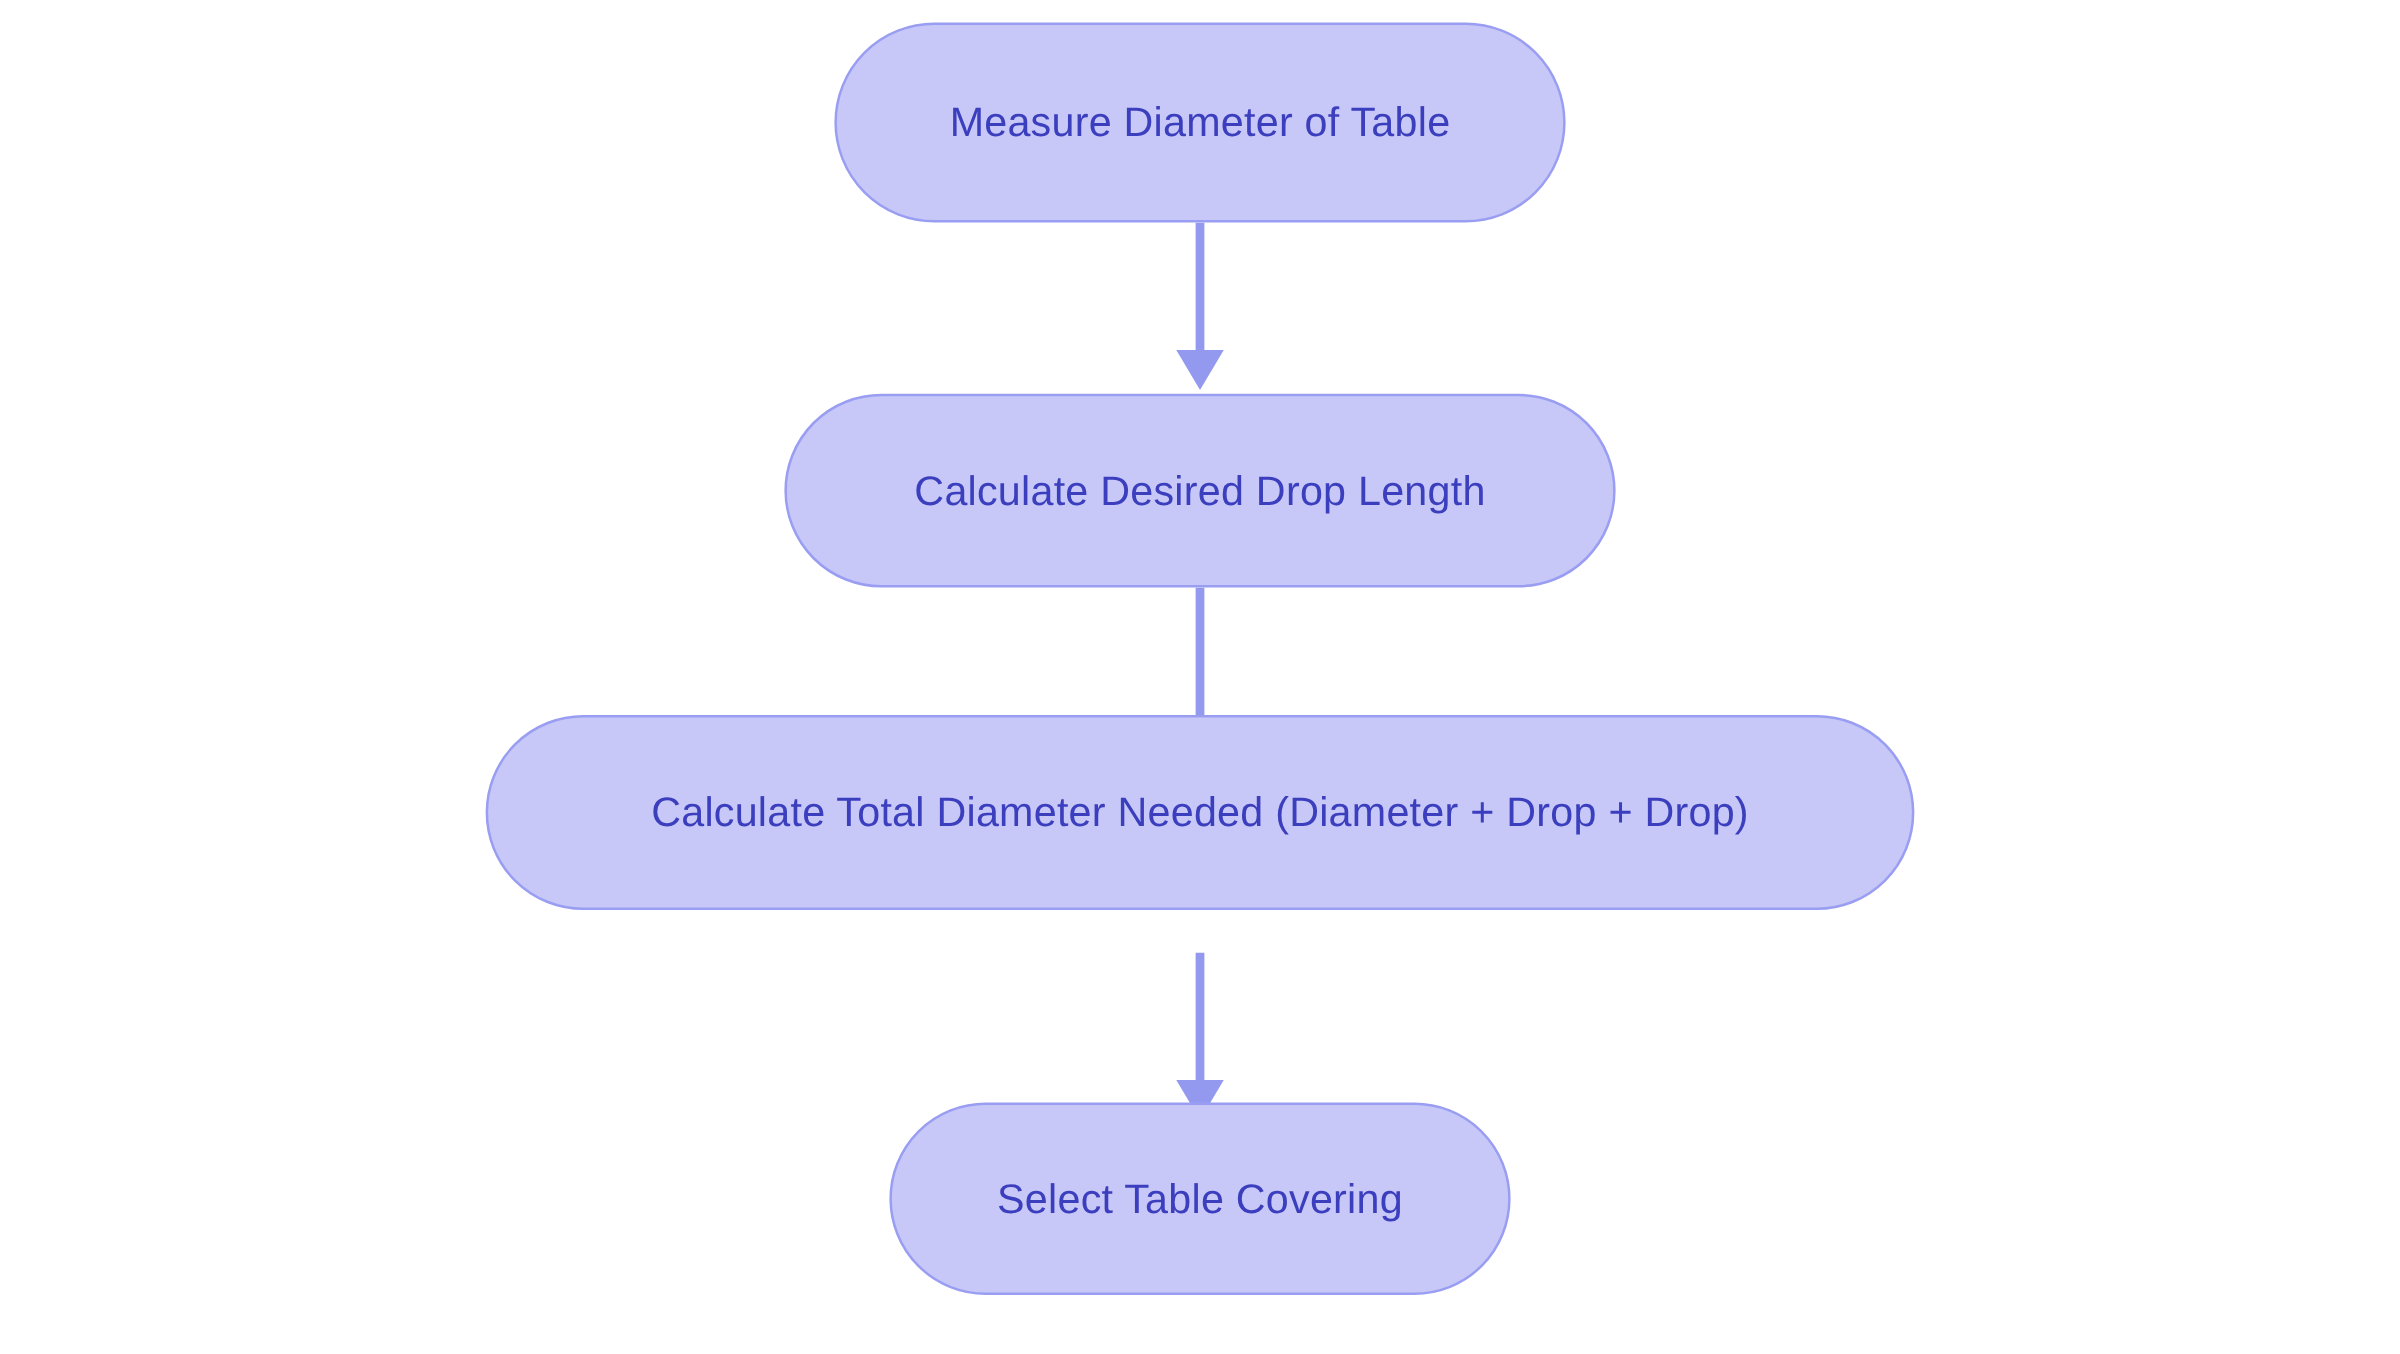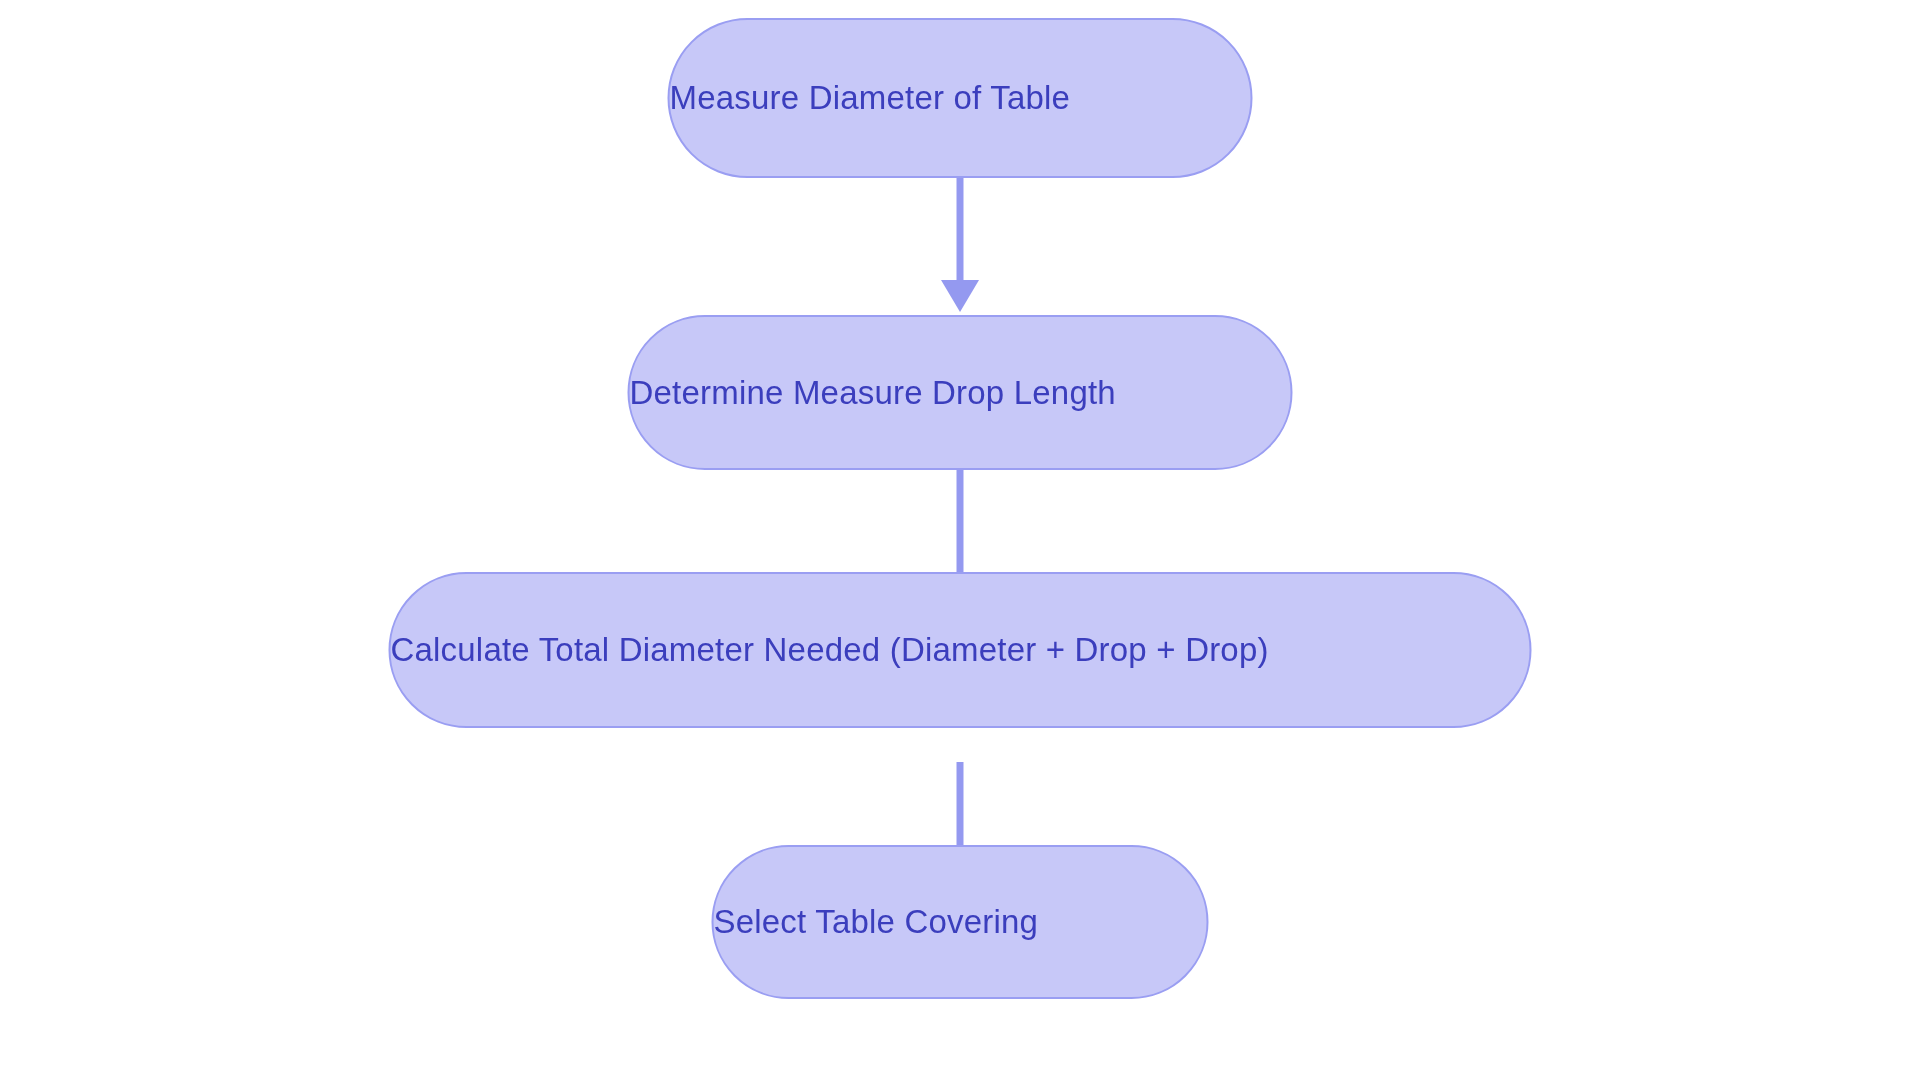--- a/index.html
+++ b/index.html
@@ -22,28 +22,28 @@
     box-sizing: border-box;
     background: #c7c8f8;
     border: 2px solid #9a9ef2;
     border-radius: 82px;
     color: #3b3ebd;
     font-size: 33px;
     font-weight: 400;
     letter-spacing: 0.2px;
     display: flex;
     align-items: center;
-    justify-content: flex-start;
+    justify-content: center;
     text-align: center;
     white-space: nowrap;
   }
   .node-1 { top: 18px;  width: 585px;  height: 160px; }
   .node-2 { top: 315px; width: 665px;  height: 155px; }
   .node-3 { top: 572px; width: 1143px; height: 156px; }
-  .node-4 { top: 845px; width: 497px;  height: 154px; }
+  .node-4 { top: 882px; width: 497px;  height: 154px; }
 
   .flow-arrow {
     position: absolute;
     left: 50%;
     transform: translateX(-50%);
     width: 44px;
     height: 134px;
   }
   .arrow-1 { top: 178px; }
   .arrow-2 { top: 470px; }
@@ -60,21 +60,21 @@
   </div>
 
   <div class="flow-arrow arrow-1">
     <svg viewBox="0 0 44 134" xmlns="http://www.w3.org/2000/svg">
       <line x1="22" y1="0" x2="22" y2="104" stroke="#9499f0" stroke-width="7"></line>
       <polygon points="3,102 41,102 22,134" fill="#9499f0"></polygon>
     </svg>
   </div>
 
   <div class="flow-node node-2">
-    <span>Determine Measure Drop Length</span>
+    <span>Calculate Desired Drop Length</span>
   </div>
 
   <div class="flow-arrow arrow-2">
     <svg viewBox="0 0 44 134" xmlns="http://www.w3.org/2000/svg">
       <line x1="22" y1="0" x2="22" y2="104" stroke="#9499f0" stroke-width="7"></line>
       <polygon points="3,102 41,102 22,134" fill="#9499f0"></polygon>
     </svg>
   </div>
 
   <div class="flow-node node-3">

